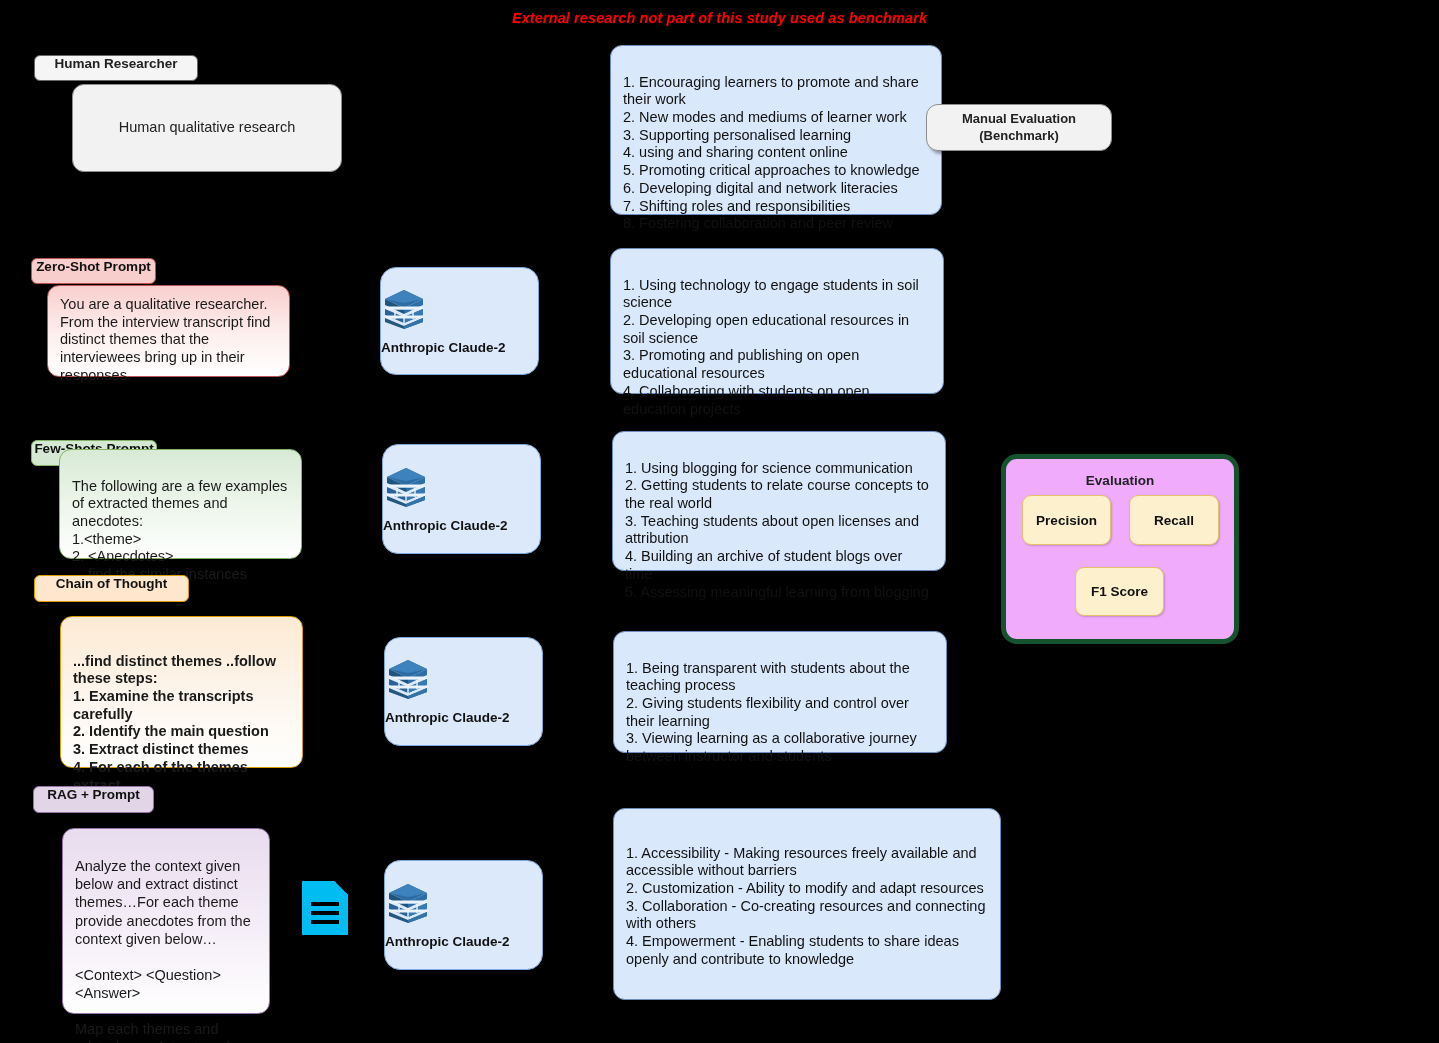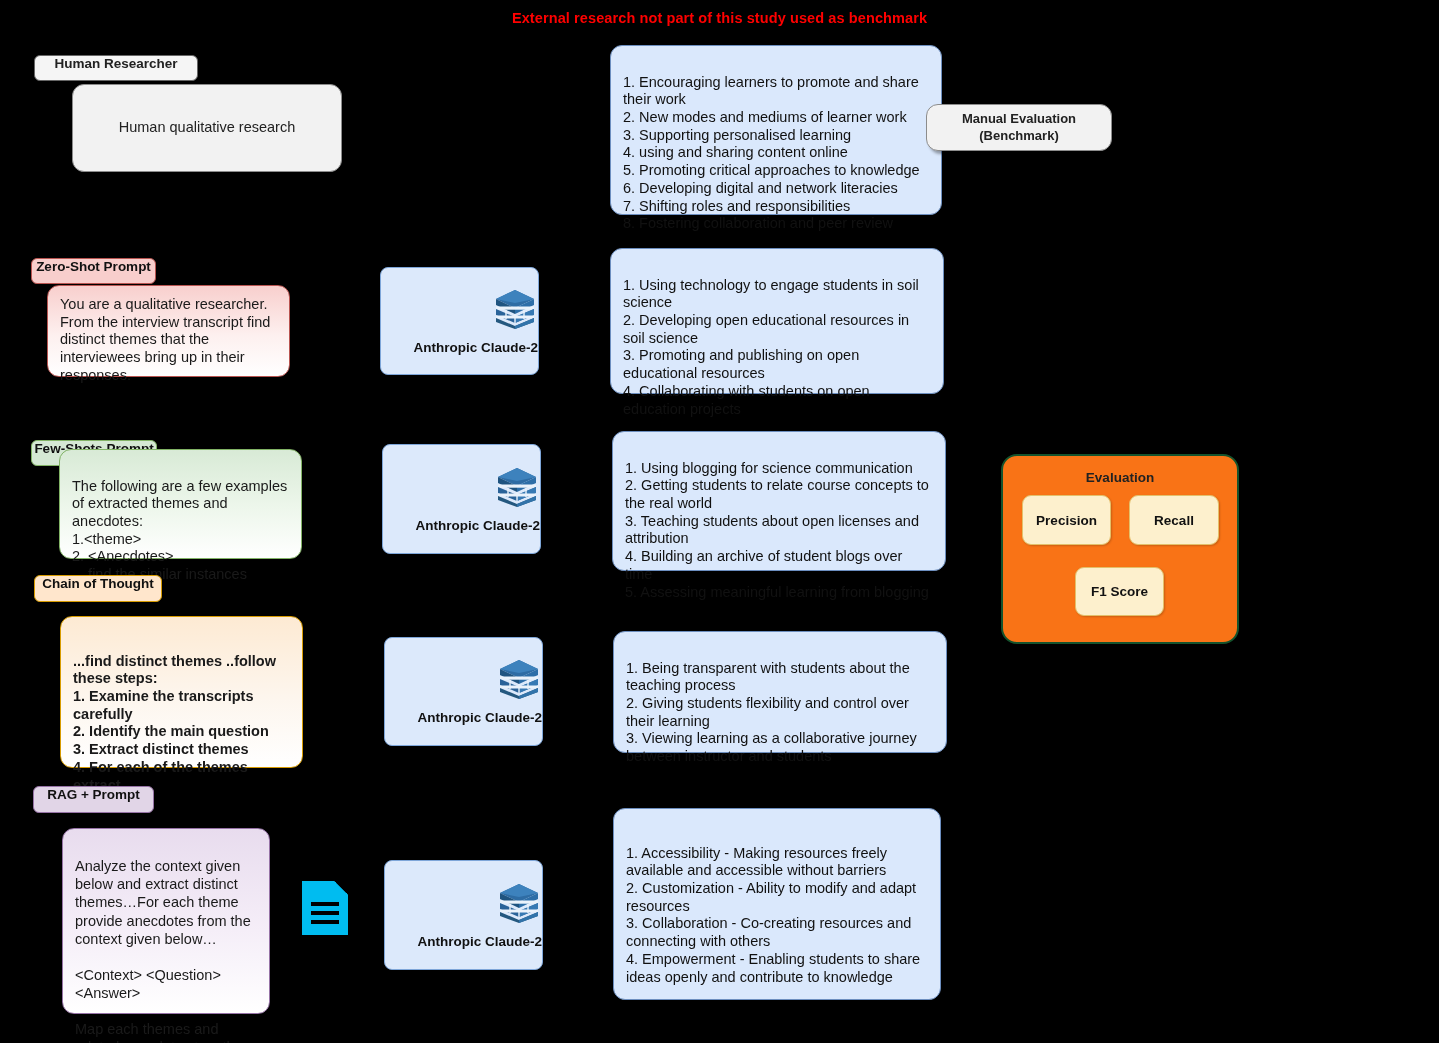--- a/index.html
+++ b/index.html
@@ -6,21 +6,21 @@
   body{
     width:1439px;height:1043px;position:relative;overflow:hidden;
     font-family:"Liberation Sans","DejaVu Sans",sans-serif;
     color:#1a1a1a;
   }
   .abs{position:absolute;box-sizing:border-box;}
 
   
   .banner{
     top:10px;left:0;width:1439px;text-align:center;
-    color:#ff0000;font-weight:bold;font-size:14.5px;letter-spacing:.1px;
+    color:#ff0000;font-weight:bold;font-size:14.5px;letter-spacing:.1px;font-style:italic;
   }
 
   
   .tab{
     border-radius:6px;border:1px solid #999;
     font-weight:bold;font-size:13.5px;
     display:flex;align-items:flex-start;justify-content:center;
     box-shadow:2px 2px 2px rgba(0,0,0,.35);
     padding:0 12px;white-space:nowrap;
   }
@@ -41,29 +41,29 @@
   .purple-tab{background:#e1d5e7;border-color:#9673a6;color:#111;}
   .purple-body{background:linear-gradient(180deg,#e8dcee 0%,#f5eef8 55%,#ffffff 100%);border-color:#9673a6;}
 
   .grey-tab{background:#f5f5f5;border-color:#666;color:#222;}
   .grey-body{background:#f2f2f2;border-color:#8c8c8c;color:#222;}
 
   .blue-body{background:#dae8fc;border-color:#6c8ebf;color:#111;}
 
   
   .model{
-    background:#dce9fb;border:1px solid #7ea6d9;border-radius:8px;
+    background:#dce9fb;border:1px solid #7ea6d9;border-radius:16px;
     box-shadow:3px 3px 3px rgba(0,0,0,.35);
-    display:flex;flex-direction:column;align-items:flex-end;justify-content:center;
+    display:flex;flex-direction:column;align-items:flex-start;justify-content:center;
   }
   .model .label{font-weight:bold;font-size:13.5px;margin-top:6px;color:#111;}
 
   
   .evalwrap{
-    background:#f97316;border:2px solid #14532d;border-radius:16px;
+    background:#f0abfc;border:5px solid #14532d;border-radius:16px;
     box-shadow:3px 3px 4px rgba(0,0,0,.35);
   }
   .evaltitle{
     position:absolute;top:14px;left:0;width:100%;text-align:center;
     font-weight:bold;font-size:13.5px;color:#222;
   }
   .metric{
     background:#fdf0cd;border:1px solid #e3c06a;border-radius:9px;
     display:flex;align-items:center;justify-content:center;
     font-weight:bold;font-size:13.5px;color:#111;
@@ -167,21 +167,21 @@
 </div>
 
 <div class="abs card blue-body listbox" style="left:600px;top:431px;width:334px;height:140px;">
   <span>1. Using blogging for science communication
 2. Getting students to relate course concepts to the real world
 3. Teaching students about open licenses and attribution
 4. Building an archive of student blogs over time
 5. Assessing meaningful learning from blogging</span>
 </div>
 
-<div class="abs tab orange-tab" style="left:34px;top:575px;width:128px;height:27px;">
+<div class="abs tab orange-tab" style="left:34px;top:575px;width:155px;height:27px;">
   <span>Chain of Thought</span>
 </div>
 <div class="abs card orange-body listbox" style="left:48px;top:616px;width:243px;height:152px;padding-top:18px;font-weight:bold;">
   <span>...find distinct themes ..follow these steps:
 1. Examine the transcripts carefully
 2. Identify the main question
 3. Extract distinct themes
 4. For each of the themes extract</span>
 </div>
 
@@ -249,21 +249,21 @@
       <polygon points="4,30 23,38 42,30 42,34 23,41 4,34" fill="#24587f"></polygon>
       <polygon points="23,38 42,30 42,34 23,41" fill="#3173aa"></polygon>
       <line x1="14" y1="22" x2="14" y2="31" stroke="#eaf2fb" stroke-width="1.4"></line>
       <line x1="23" y1="26" x2="23" y2="35" stroke="#eaf2fb" stroke-width="1.4"></line>
       <line x1="32" y1="22" x2="32" y2="31" stroke="#eaf2fb" stroke-width="1.4"></line>
     </svg>
   </span>
   <span class="label">Anthropic Claude-2</span>
 </div>
 
-<div class="abs card blue-body listbox" style="left:601px;top:808px;width:328px;height:192px;padding-top:18px;">
+<div class="abs card blue-body listbox" style="left:601px;top:808px;width:388px;height:192px;padding-top:18px;">
   <span>1. Accessibility  - Making resources freely available and accessible without barriers
 2. Customization - Ability to modify and adapt resources
 3. Collaboration - Co-creating resources and connecting with others
 4. Empowerment - Enabling students to share ideas openly and contribute to knowledge</span>
 </div>
 
 <div class="abs evalwrap" style="left:1001px;top:454px;width:238px;height:190px;">
   <div class="evaltitle">Evaluation</div>
 </div>
 <div class="abs metric" style="left:1022px;top:495px;width:89px;height:50px;">

